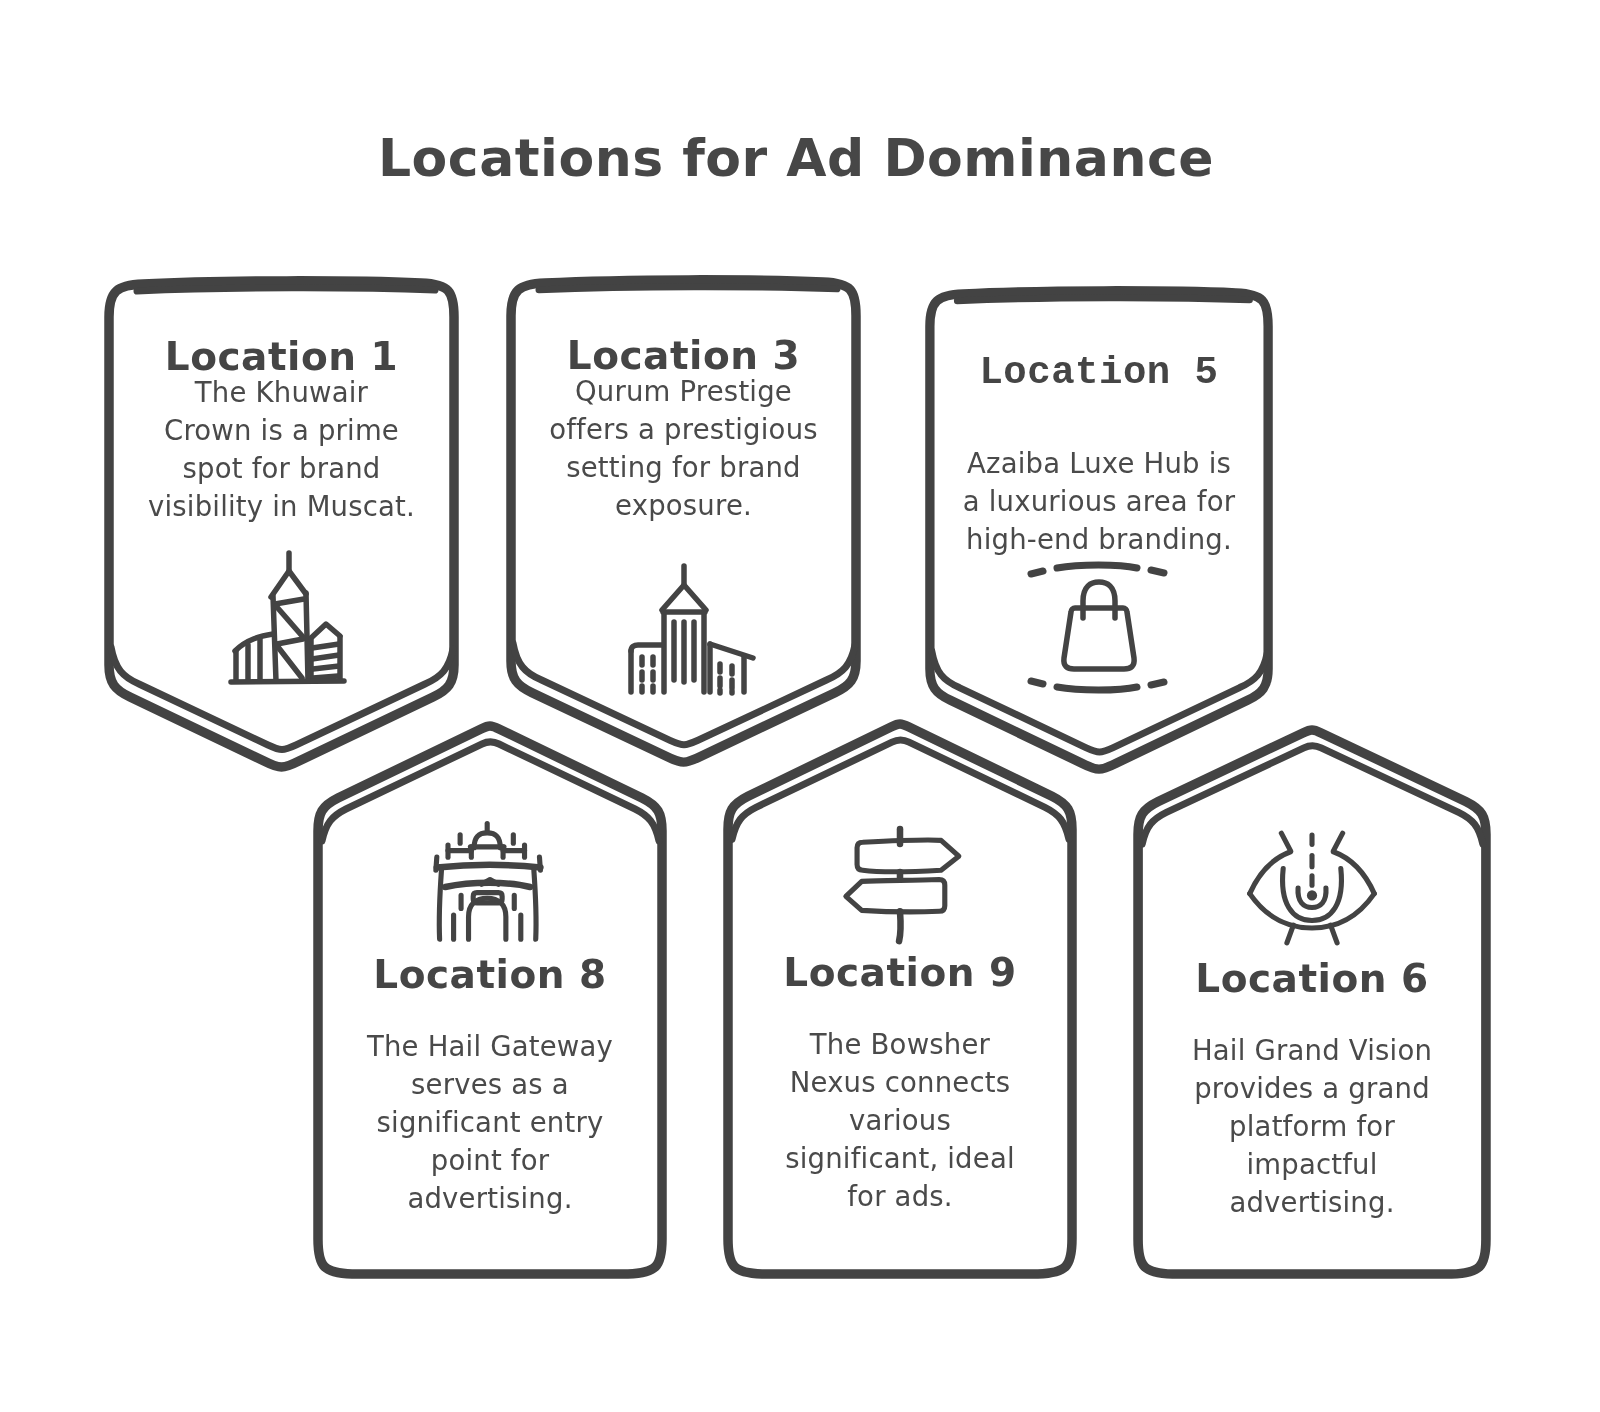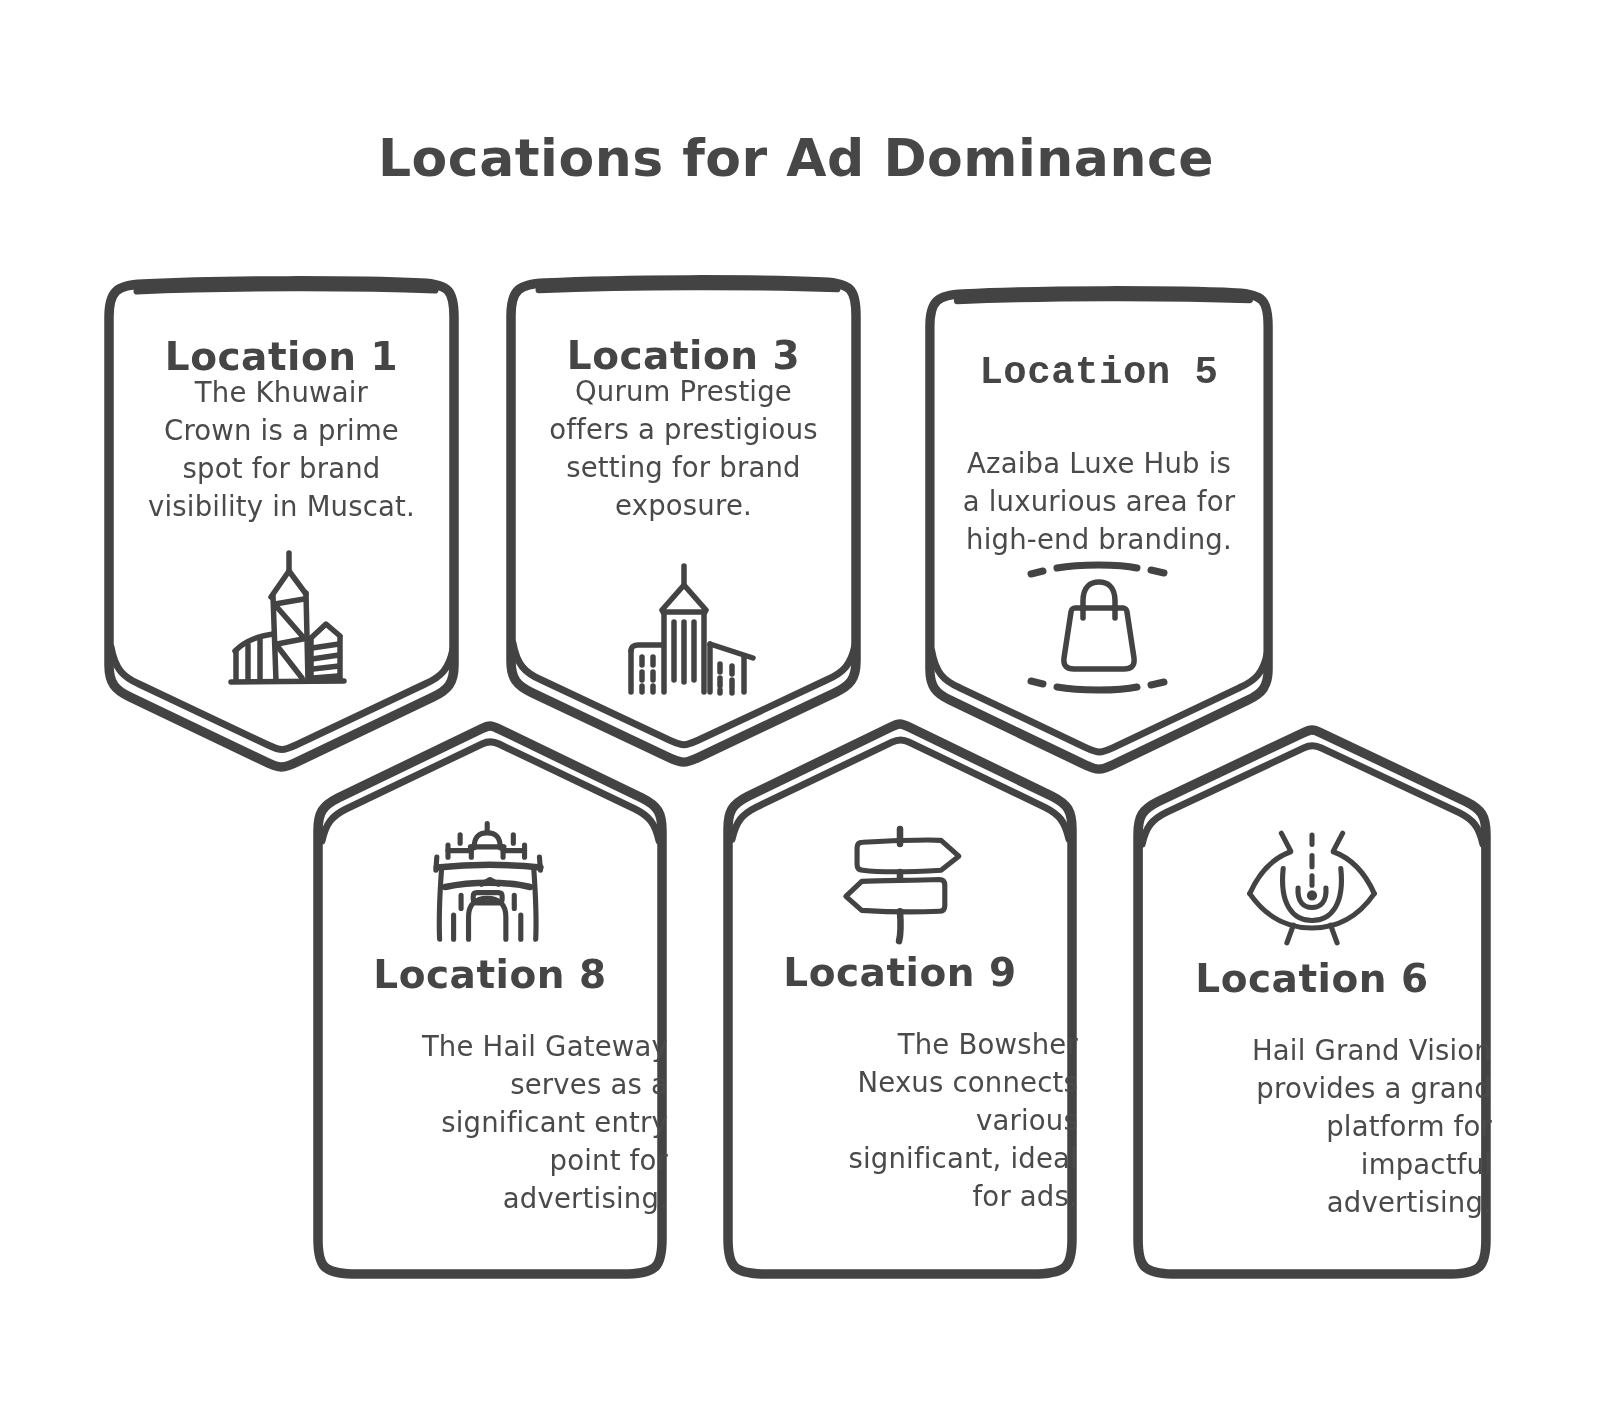--- a/index.html
+++ b/index.html
@@ -25,21 +25,21 @@
     white-space:pre-line;
   }
   .icon { position:absolute; left:50%; transform:translateX(-50%); overflow:visible; }
   .icon path, .icon line { fill:none; stroke:#434343; stroke-width:5.5; stroke-linecap:round; stroke-linejoin:round; }
   .icon .thick { stroke-width:7; }
   .icon .fillspot { fill:#434343; stroke:none; }
   
   .top .card-title { top:58px; }
   .top .card-text  { top:96px; }
   .bottom .card-title { top:234px; }
-  .bottom .card-text  { top:308px;text-align:right; }
+  .bottom .card-text  { top:308px; }
   .card5 .card-title { top:64px;font-family:Liberation Mono, monospace; }
   .card5 .card-text  { top:130px;margin-top:27px; }
 </style>
 </head>
 <body>
 
 <div class="stage">
 
   <h1 class="main-title">Locations for Ad Dominance</h1>
 

